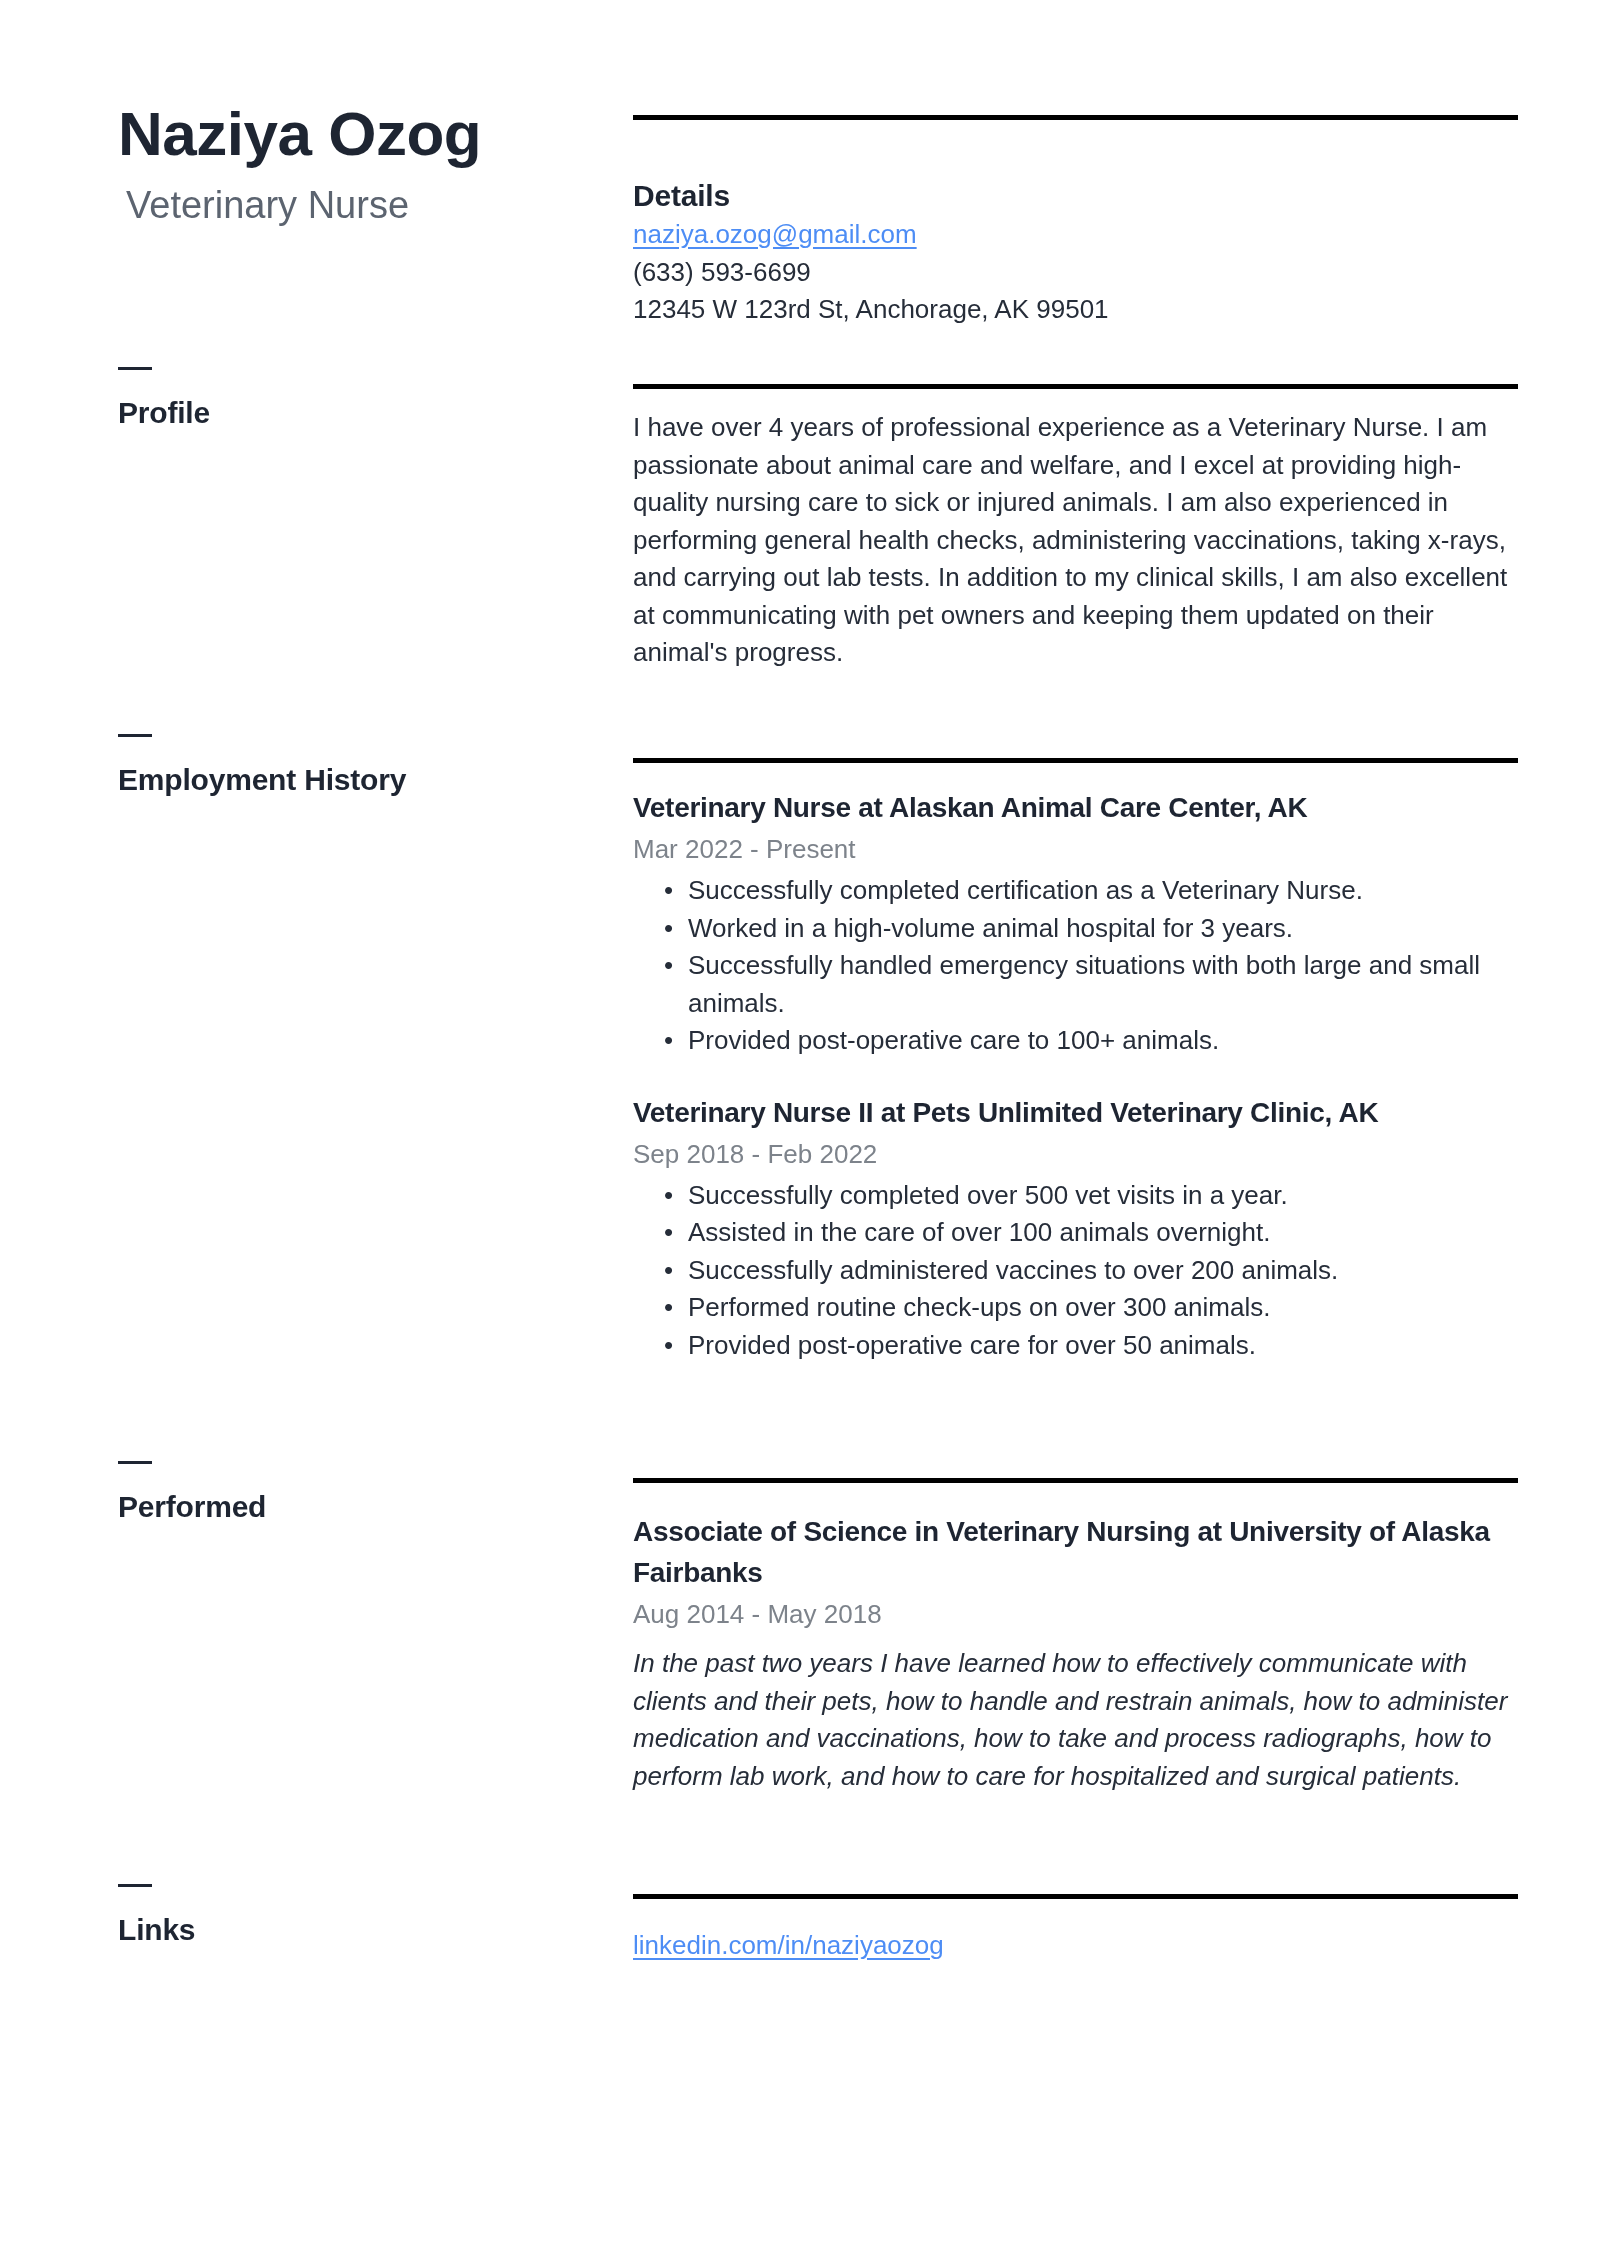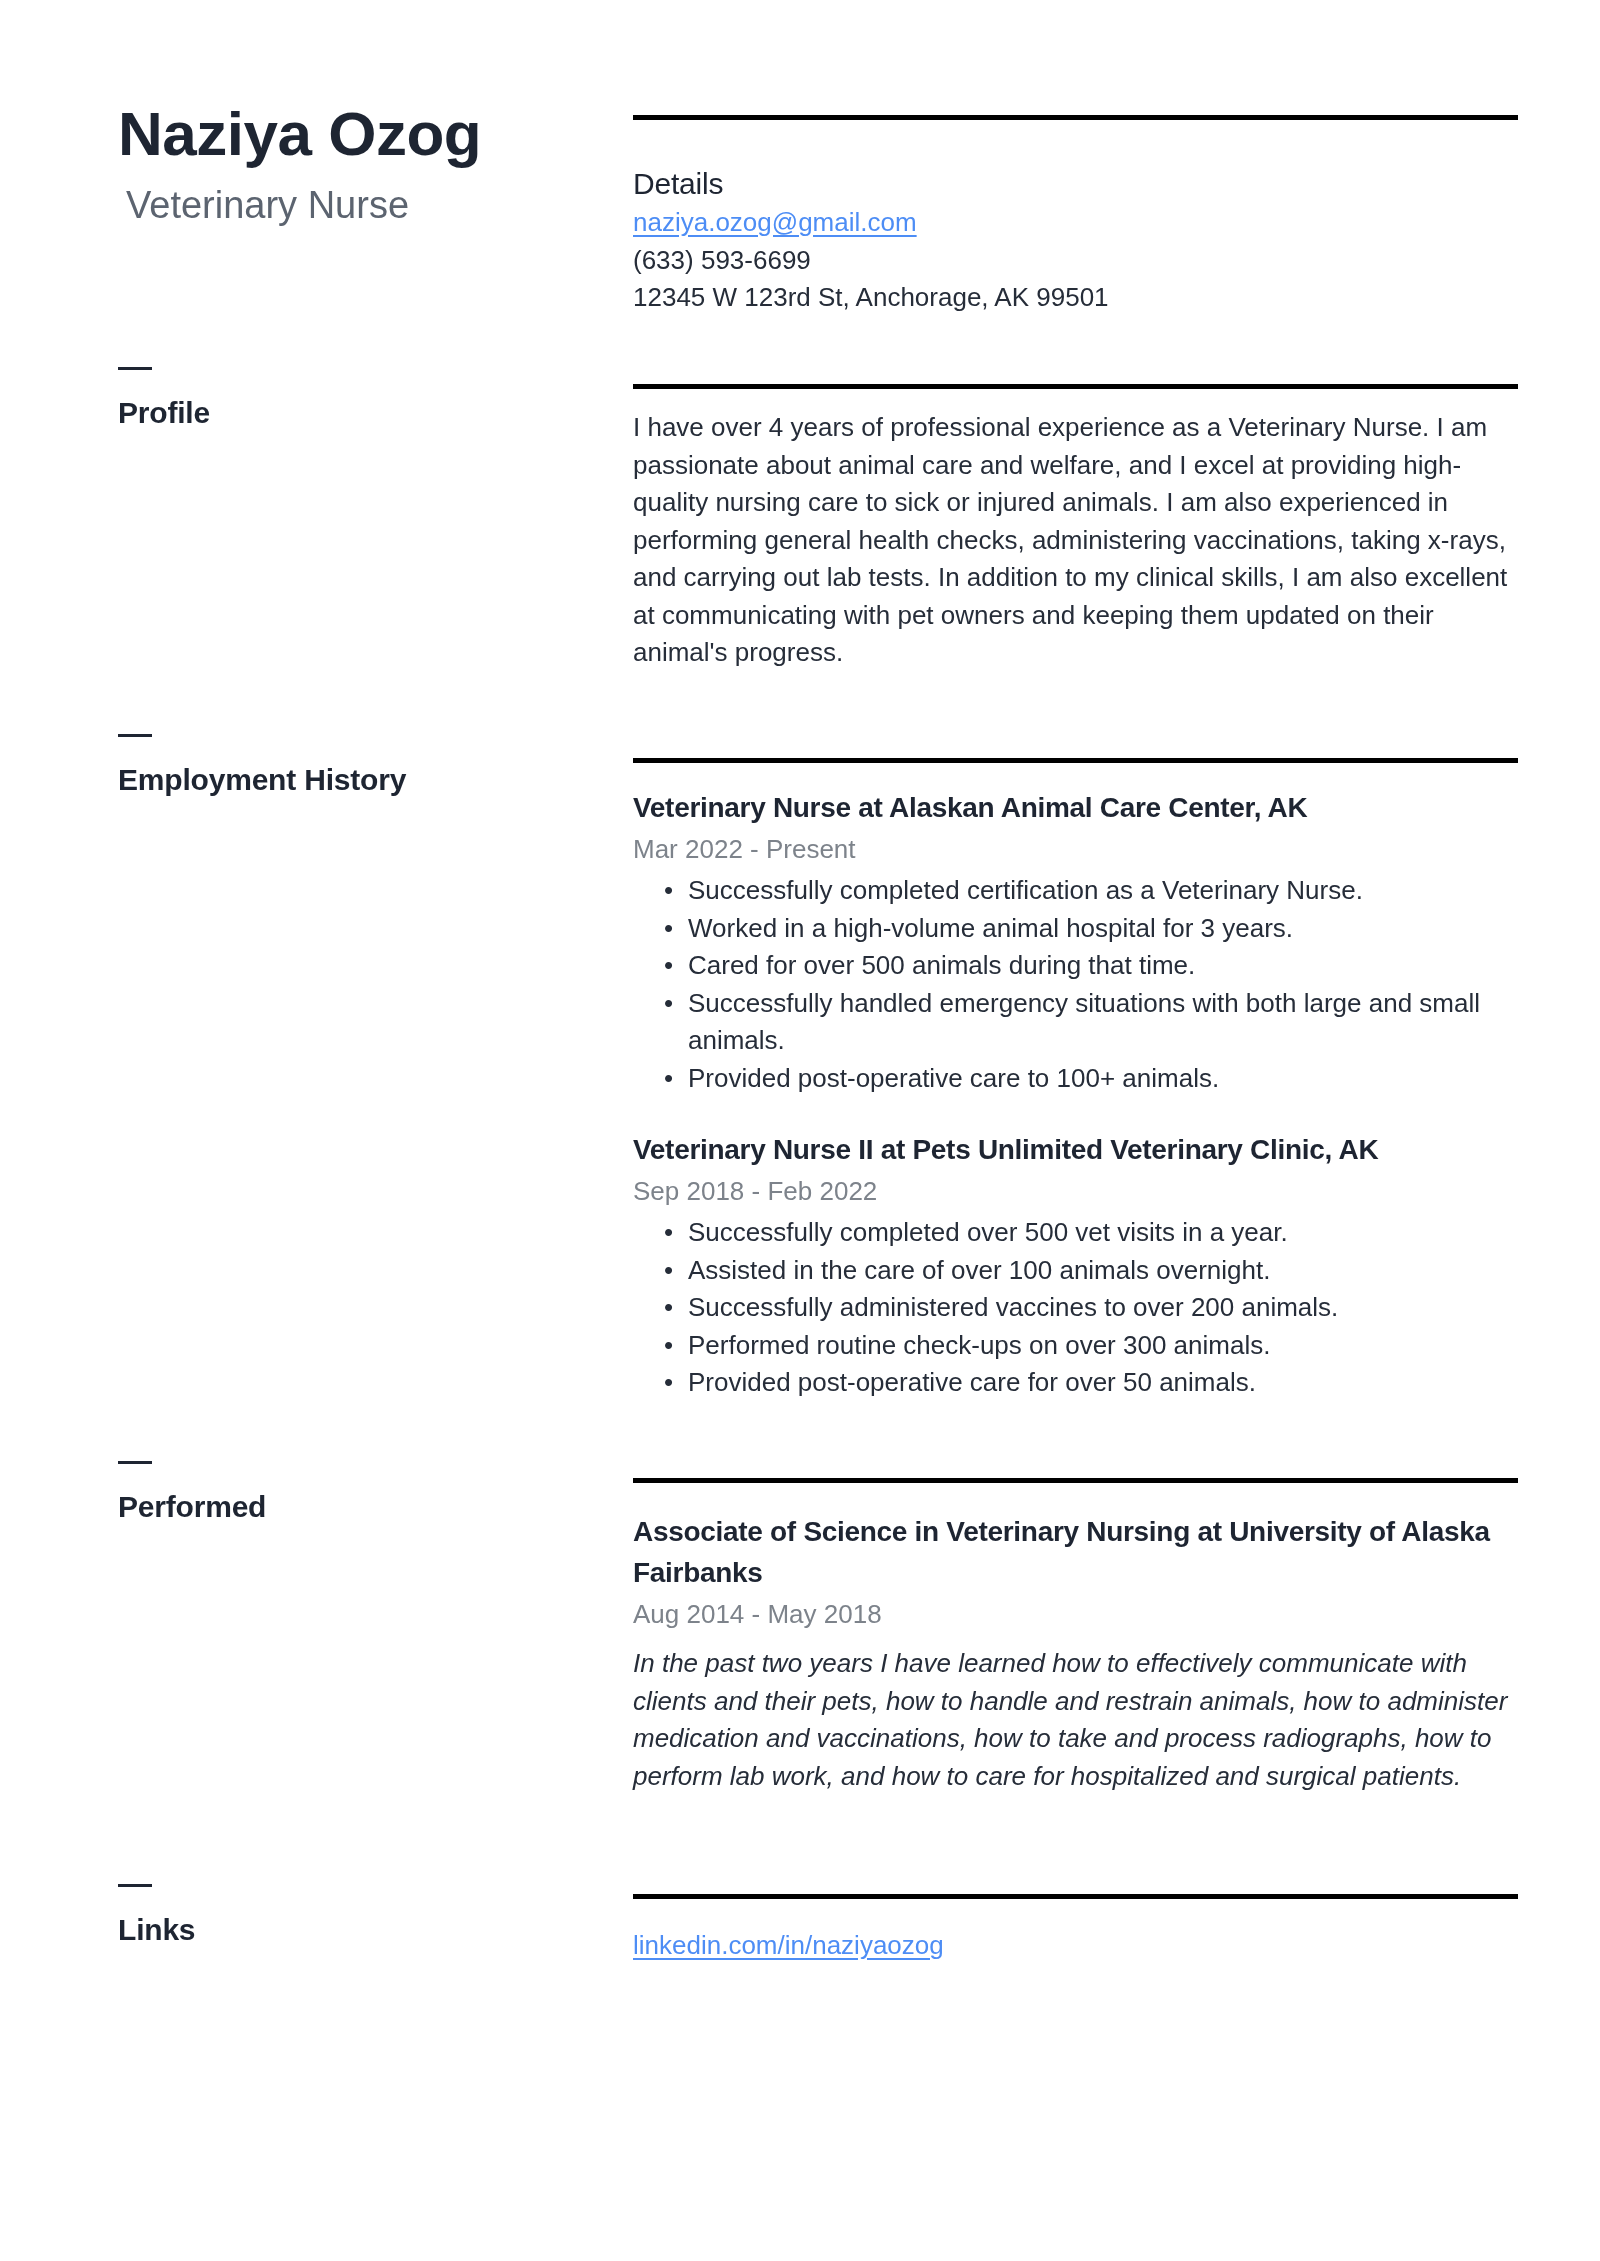--- a/index.html
+++ b/index.html
@@ -21,21 +21,21 @@
     overflow:hidden;
   }
   
   .name-block{position:absolute;left:118px;top:98px;width:500px;}
   .name{font-size:62px;font-weight:bold;color:var(--ink);line-height:71px;letter-spacing:-0.5px;}
   .job-subtitle{font-size:38px;color:var(--muted-title);line-height:48px;margin-top:12px;margin-left:8px;}
 
   
   .right-col{position:absolute;left:633px;width:900px;}
   .rule{width:885px;height:5px;background:var(--rule);}
-  .section-heading-right{font-size:30px;font-weight:normal;color:var(--ink);line-height:40px;margin-top:44px;letter-spacing:-0.2px;}
+  .section-heading-right{font-size:30px;font-weight:bold;color:var(--ink);line-height:40px;margin-top:56px;letter-spacing:-0.2px;}
   .contact-lines{}
   .contact-line{font-size:26px;line-height:37.5px;color:var(--body);}
   a.link{color:var(--link);text-decoration:underline;text-underline-offset:4px;}
 
   
   .left-label{position:absolute;left:118px;width:460px;}
   .dash{width:34px;height:3px;background:var(--ink);}
   .left-heading{font-size:30px;font-weight:bold;color:var(--ink);line-height:42px;margin-top:22px;letter-spacing:-0.2px;}
 
   
@@ -83,21 +83,20 @@
 
   <div class="right-col" style="top:758px;">
     <div class="rule"></div>
 
     <div>
       <div class="entry-title" style="margin-top:24px;">Veterinary Nurse at Alaskan Animal Care Center, AK</div>
       <div class="entry-dates">Mar 2022 - Present</div>
       <ul class="bullets">
         <li>Successfully completed certification as a Veterinary Nurse.</li>
         <li>Worked in a high-volume animal hospital for 3 years.</li>
-        <li>Cared for over 500 animals during that time.</li>
         <li>Successfully handled emergency situations with both large and small animals.</li>
         <li>Provided post-operative care to 100+ animals.</li>
       </ul>
     </div>
 
     <div>
       <div class="entry-title" style="margin-top:32px;">Veterinary Nurse II at Pets Unlimited Veterinary Clinic, AK</div>
       <div class="entry-dates">Sep 2018 - Feb 2022</div>
       <ul class="bullets">
         <li>Successfully completed over 500 vet visits in a year.</li>

